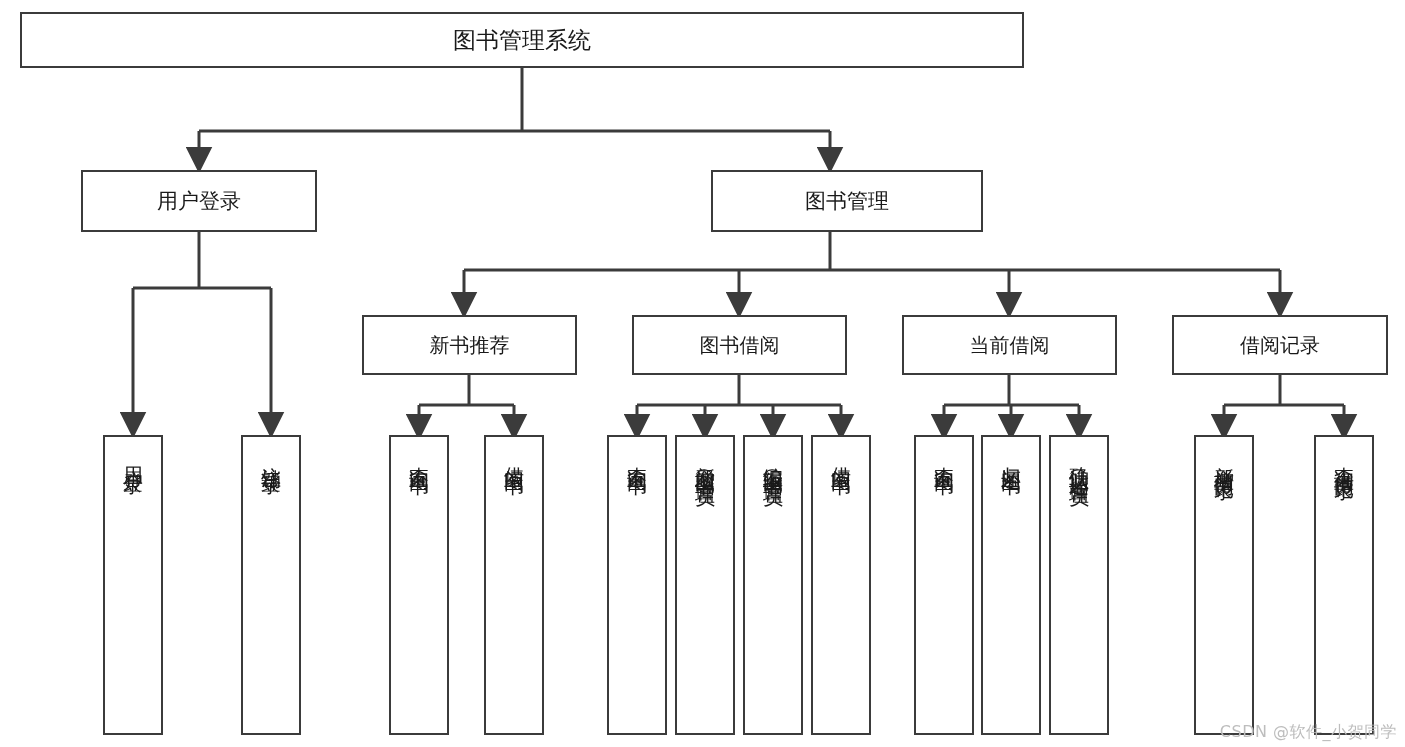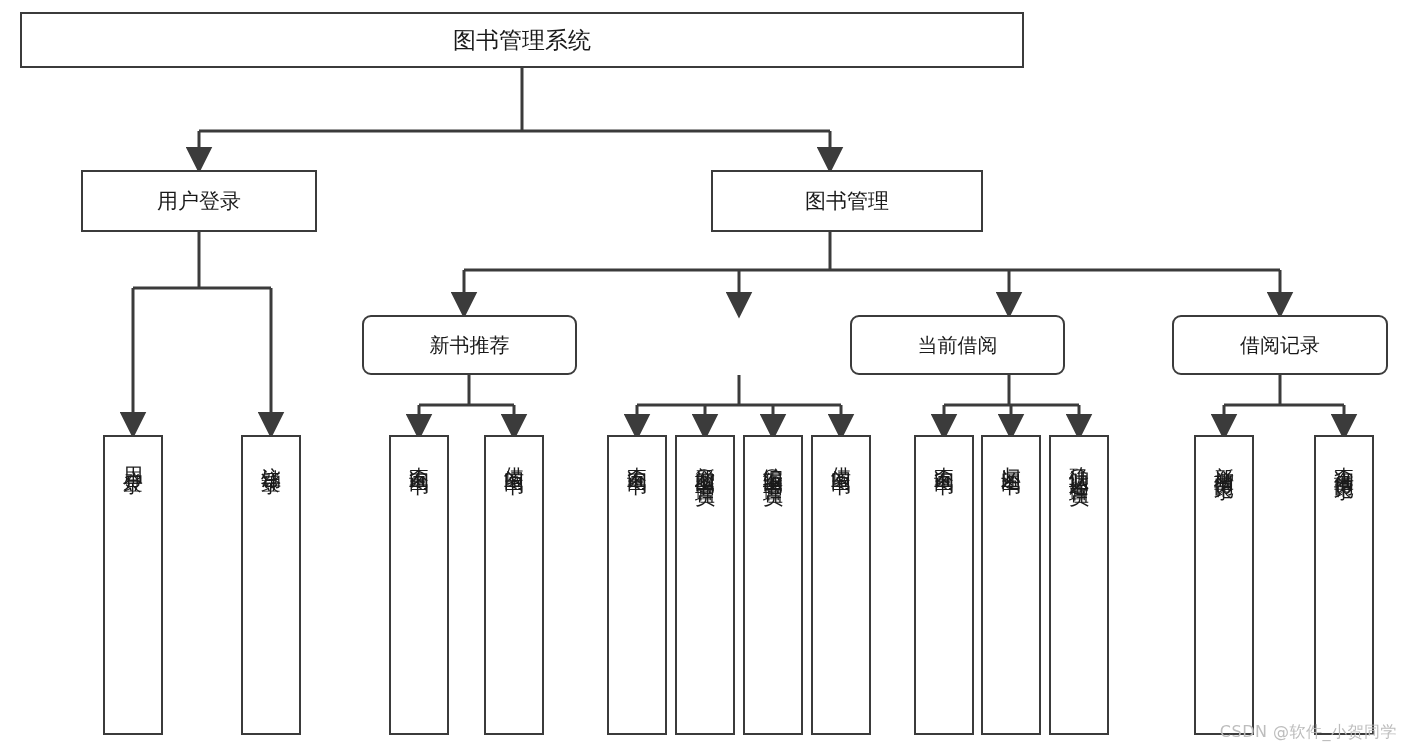--- a/index.html
+++ b/index.html
@@ -36,21 +36,20 @@
     color: #1a1a1a;
   }
   .node.root {
     font-size: 23px;
   }
   .node.lvl2 {
     font-size: 21px;
   }
   .node.lvl3 {
     font-size: 20px;
-    border-radius: 9px;
   }
   .node.leaf {
     align-items: flex-start;
     justify-content: center;
     padding-top: 14px;
     font-size: 20px;
   }
   .vtext {
     writing-mode: vertical-rl;
     text-orientation: upright;
@@ -131,21 +130,24 @@
   <div class="node lvl2" style="left:81px; top:170px; width:236px; height:62px;">
     <span>用户登录</span>
   </div>
   <div class="node lvl2" style="left:711px; top:170px; width:272px; height:62px;">
     <span>图书管理</span>
   </div>
 
   <div class="node lvl3" style="left:362px; top:315px; width:215px; height:60px;">
     <span>新书推荐</span>
   </div>
-  <div class="node lvl3" style="left:850px; top:315px; width:215px; height:60px;">
+  <div class="node lvl3" style="left:632px; top:315px; width:215px; height:60px;">
+    <span>图书借阅</span>
+  </div>
+  <div class="node lvl3" style="left:902px; top:315px; width:215px; height:60px;">
     <span>当前借阅</span>
   </div>
   <div class="node lvl3" style="left:1172px; top:315px; width:216px; height:60px;">
     <span>借阅记录</span>
   </div>
 
   <div class="node leaf" style="left:103px; top:435px; width:60px; height:300px;">
     <span class="vtext">用户登录</span>
   </div>
   <div class="node leaf" style="left:241px; top:435px; width:60px; height:300px;">

